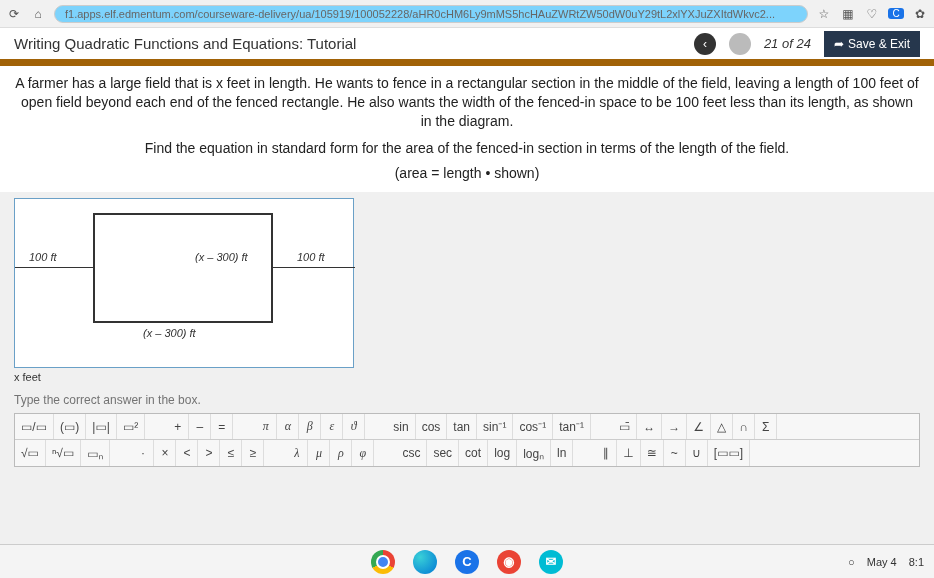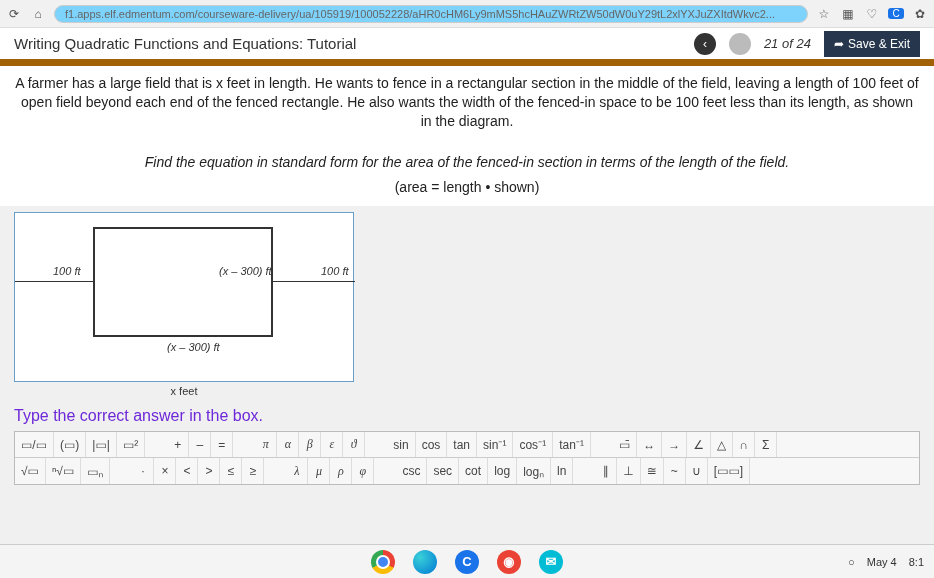--- a/index.html
+++ b/index.html
@@ -12,35 +12,35 @@
 .header { height:38px; background:#fff; border-bottom:7px solid #a16207; display:flex; align-items:center; padding:0 14px; gap:13px;}
 .header .title { flex:1; font-size:15px; color:#333; }
 .header .round { width:22px; height:22px; border-radius:50%; display:flex; align-items:center; justify-content:center; font-size:12px;}
 .header .back { background:#333; color:#fff;}
 .header .dot { background:#bbb;}
 .header .counter { font-size:13px; color:#333;font-style:italic; }
 .header .save-btn { background:#26374d; color:#fff; padding:6px 10px; font-size:12px; border:none; display:flex; align-items:center; gap:4px; cursor:pointer;}
 
 .content { padding:8px 14px 4px 14px; background:#fff; font-size:14px; color:#222; line-height:1.35;text-align:center;}
 .content p { margin-bottom:6px; }
-.content .instruct { margin-top:22px;font-style:italic;}
+.content .instruct { margin-top:8px;}
 
 .diagram-wrap { margin:6px 0 2px 14px; }
 .diagram { border:1px solid #6aa0c7; background:#fff; width:340px; height:170px; position:relative;}
 .inner-rect { position:absolute; border:2px solid #333; left:78px; top:14px; width:180px; height:110px;}
-.lbl { position:absolute; font-size:11px; font-style:italic; color:#333; white-space:nowrap;margin-left:24px;}
+.lbl { position:absolute; font-size:11px; font-style:italic; color:#333; white-space:nowrap;}
 .top-lbl { left:180px; top:52px;font-style:italic;}
 .left-tick { position:absolute; left:0; top:68px; width:78px; border-top:1px solid #333;}
 .right-tick { position:absolute; left:258px; top:68px; width:82px; border-top:1px solid #333;}
 .left-lbl { left:14px; top:52px;}
 .right-lbl { left:282px; top:52px;}
 .bot-lbl { left:128px; top:128px;}
-.xfeet { text-align:center; font-size:11px; color:#333; width:340px; margin-top:3px;}
+.xfeet { font-size:11px; color:#333; width:340px; margin-top:3px;}
 
-.answer-line { margin:10px 0 6px 14px; font-size:16px; color:#6d28d9;}
+.answer-line { margin:10px 0 6px 14px; font-size:12px; color:#737373;}
 
 .toolbar { margin:4px 14px 0 14px; border:1px solid #bbb; background:#f7f7f7;}
 .toolbar .row { display:flex; align-items:center; border-bottom:1px solid #ccc; height:26px;}
 .toolbar .row:last-child { border-bottom:none;}
 .toolbar .cell { padding:0 6px; font-size:12px; color:#444; border-right:1px solid #ddd; height:100%; display:flex; align-items:center; cursor:pointer; min-width:22px; justify-content:center; font-family:"Times New Roman",serif; font-style:italic;}
 .toolbar .cell.plain { font-style:normal; font-family:Arial; }
 .toolbar .gap { width:10px; border-right:none;}
 
 .taskbar { position:absolute; bottom:0; left:0; right:0; height:34px; background:#f4f4f4; border-top:1px solid #ccc; display:flex; align-items:center; justify-content:center; gap:18px;}
 .taskbar .ticon { width:24px; height:24px; border-radius:50%; display:flex; align-items:center; justify-content:center; font-size:13px; font-weight:bold;}

